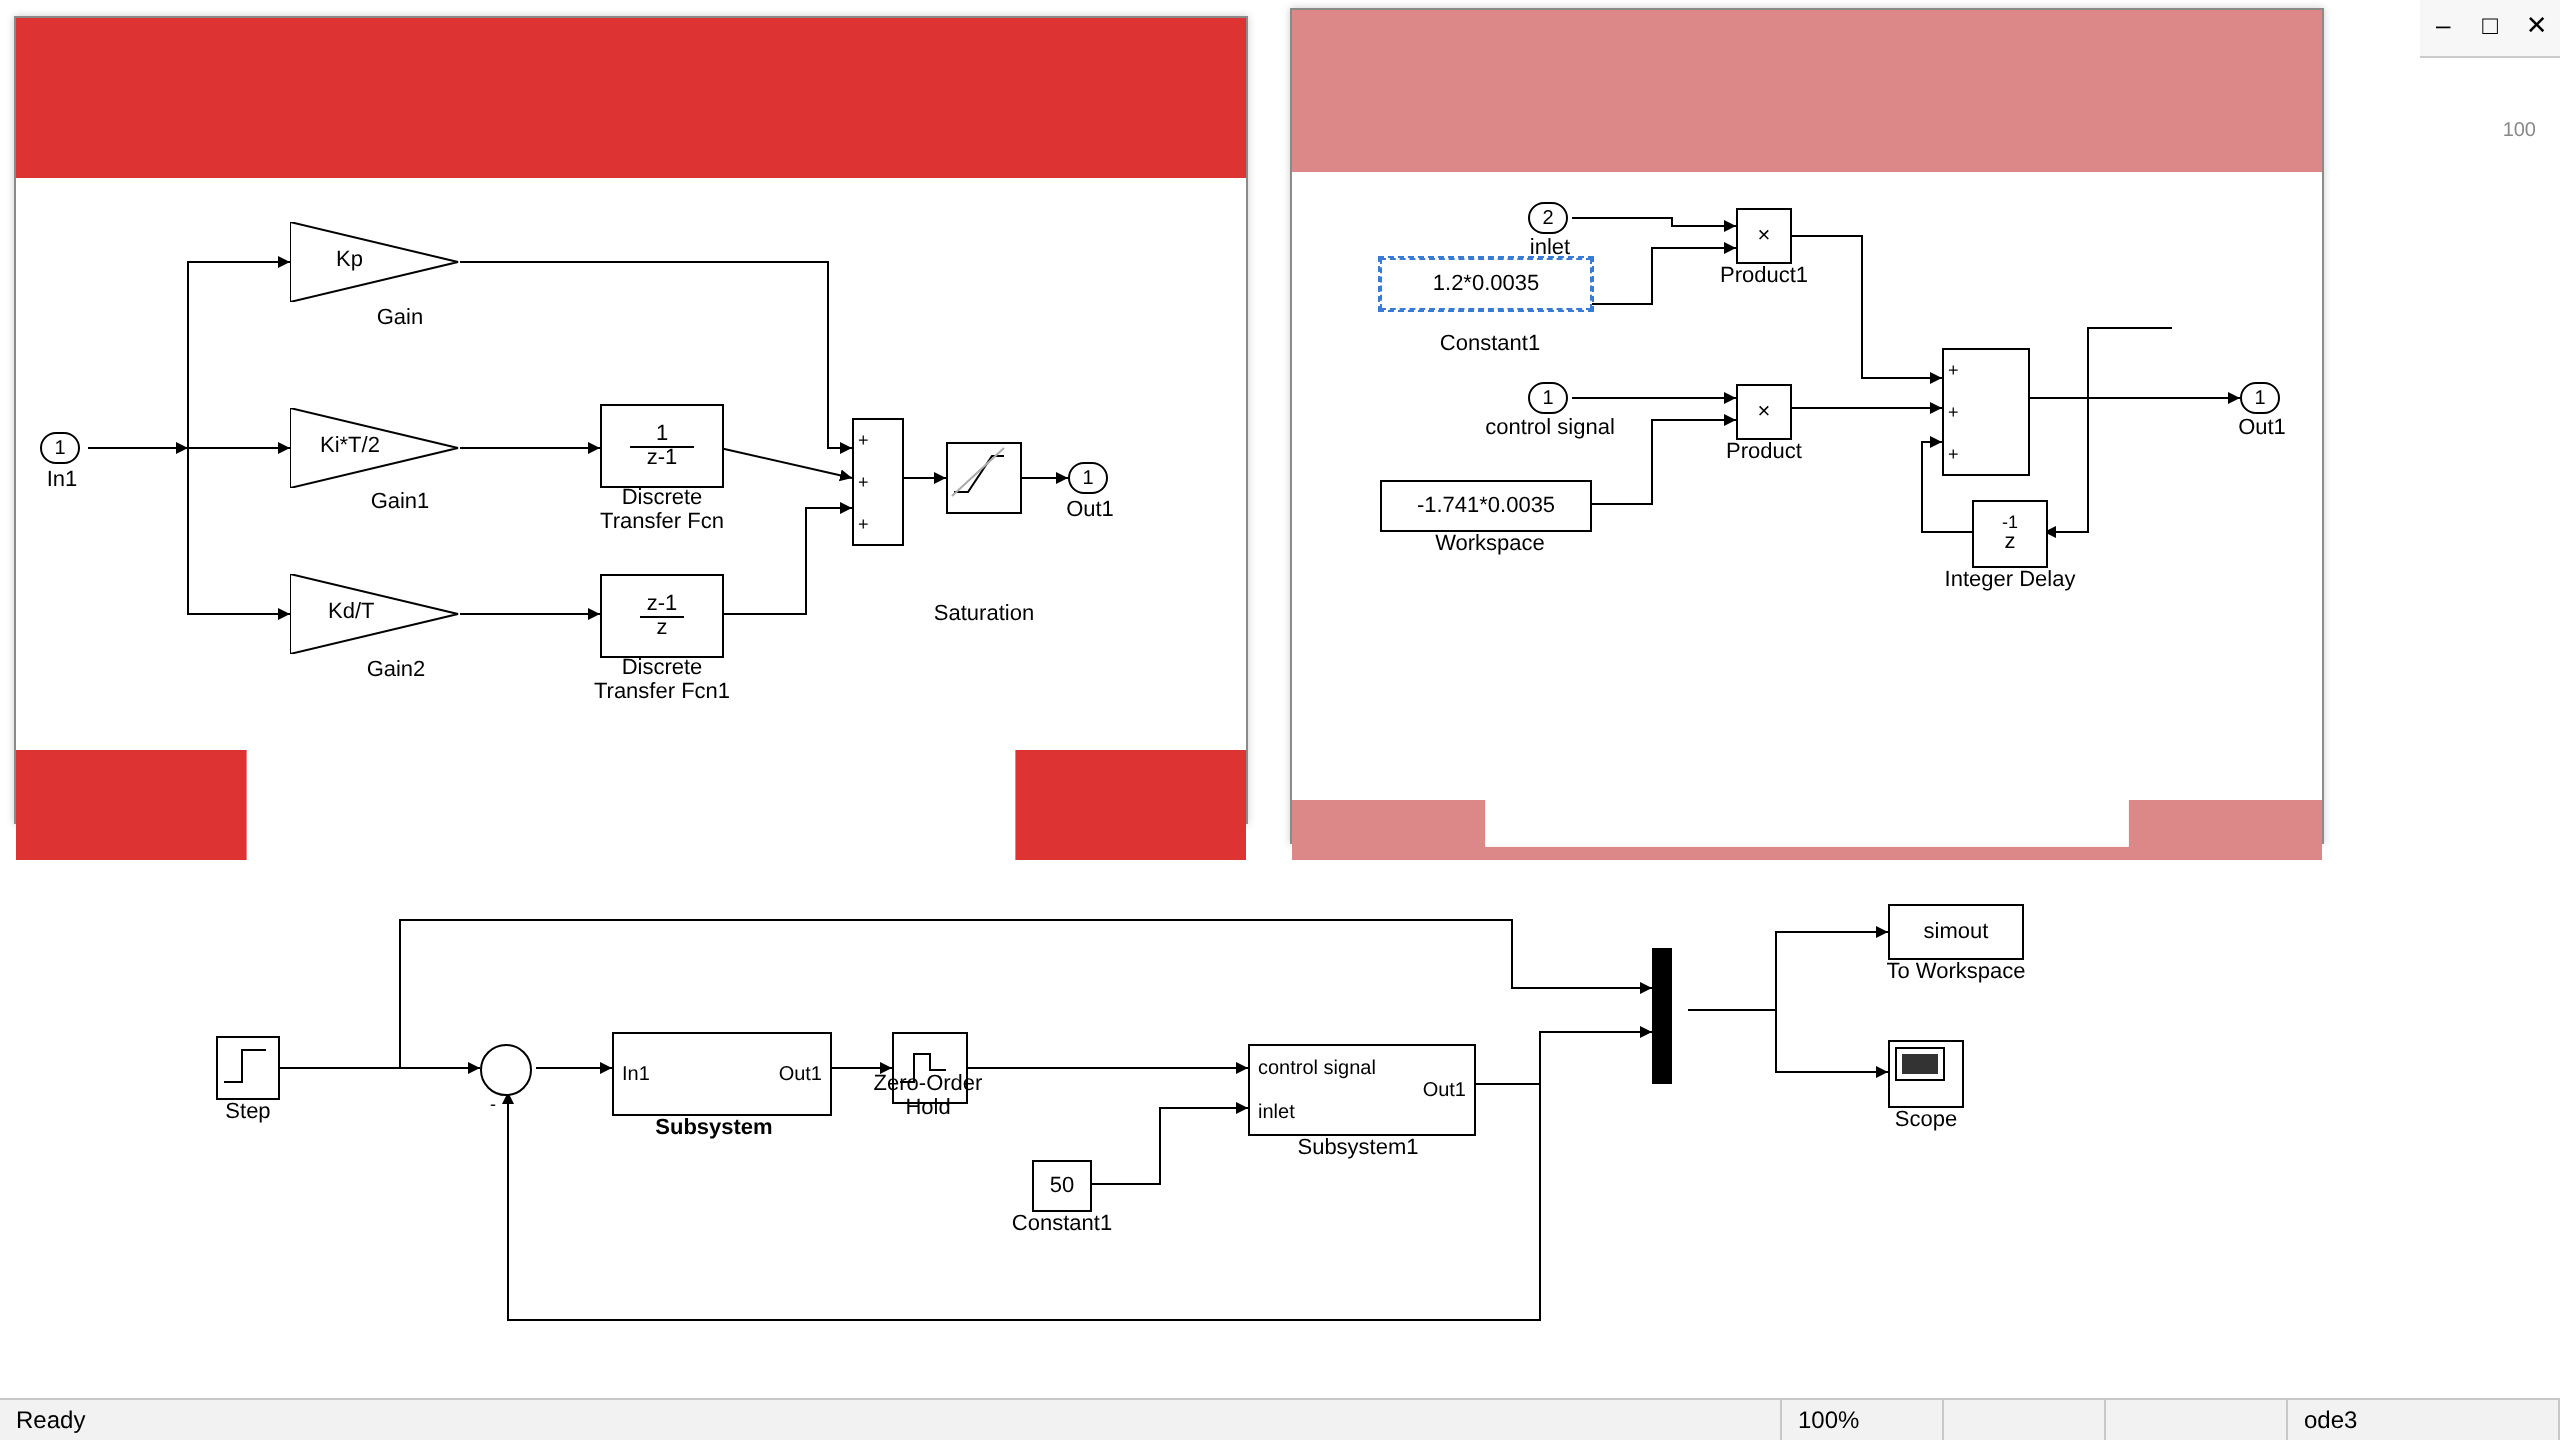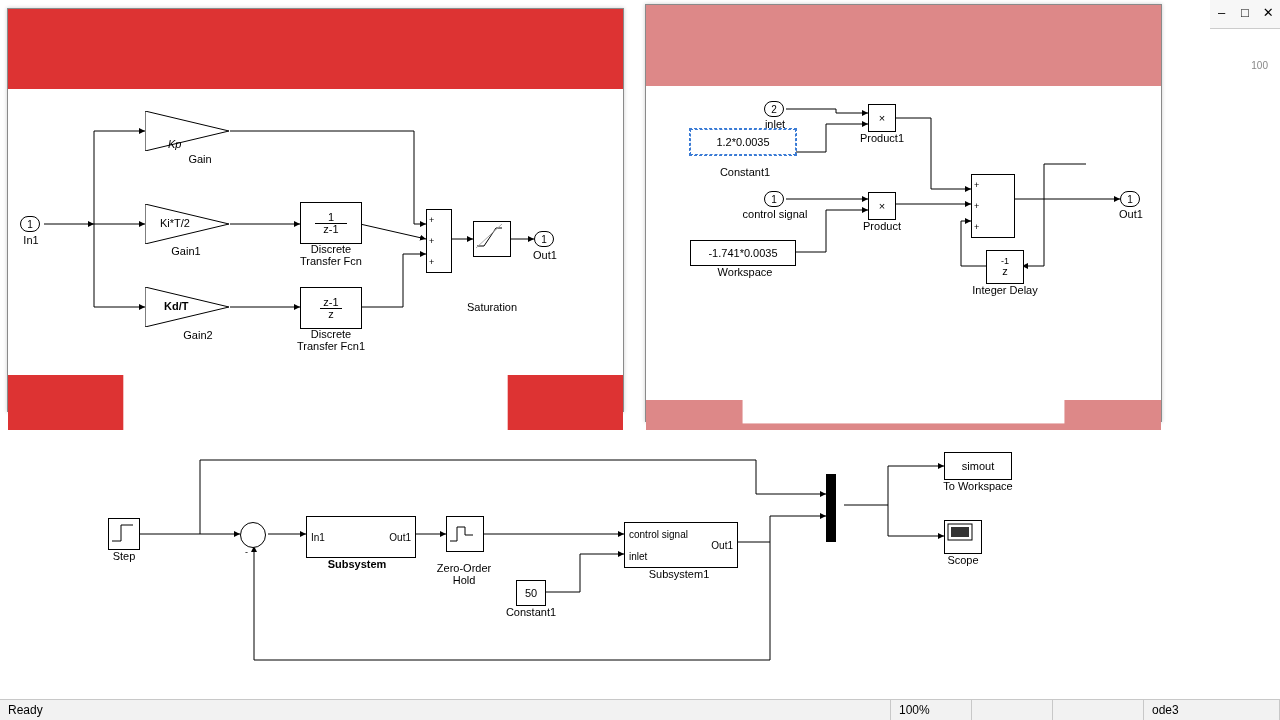--- a/index.html
+++ b/index.html
@@ -125,33 +125,33 @@
           <line x1="502" y1="150" x2="526" y2="150"></line>
         </g>
       </svg>
 
       <div class="port" style="left:12px;top:127px;">1</div>
       <div class="lbl" style="left:10px;top:145px;width:26px;">In1</div>
 
       <svg style="position:absolute;left:137px;top:22px;" width="90" height="40">
           <polygon points="0,0 0,40 84,20" fill="#fff" stroke="#000"></polygon>
         </svg>
-      <div class="lbl" style="left:160px;top:49px;font-style:italic;">Kp</div>
+      <div class="lbl" style="left:160px;top:35px;">Kp</div>
       <div class="lbl" style="left:172px;top:64px;width:40px;">Gain</div>
 
       <svg style="position:absolute;left:137px;top:115px;" width="90" height="40">
           <polygon points="0,0 0,40 84,20" fill="#fff" stroke="#000"></polygon>
         </svg>
       <div class="lbl" style="left:152px;top:128px;">Ki*T/2</div>
-      <div class="lbl" style="left:156px;top:156px;width:44px;">Gain1</div>
+      <div class="lbl" style="left:170px;top:156px;width:44px;">Gain1</div>
 
       <svg style="position:absolute;left:137px;top:198px;" width="90" height="40">
           <polygon points="0,0 0,40 84,20" fill="#fff" stroke="#000"></polygon>
         </svg>
-      <div class="lbl" style="left:156px;top:211px;font-weight:bold;">Kd/T</div>
+      <div class="lbl" style="left:156px;top:211px;">Kd/T</div>
       <div class="lbl" style="left:168px;top:240px;width:44px;">Gain2</div>
 
       <div class="block" style="left:292px;top:113px;width:60px;height:40px;flex-direction:column;line-height:1;">
         <span>1</span>
         <span style="border-top:1px solid #000;padding:0 8px;">z-1</span>
       </div>
       <div class="lbl" style="left:286px;top:154px;width:74px;white-space:pre-line;">Discrete
 Transfer Fcn</div>
 
       <div class="block" style="left:292px;top:198px;width:60px;height:40px;flex-direction:column;line-height:1;">
@@ -337,21 +337,21 @@
       <span>In1</span>
       <span>Out1</span>
     </div>
     <div class="lbl" style="left:324px;top:128px;width:66px;font-weight:bold;">Subsystem</div>
 
     <div class="block" style="left:446px;top:86px;width:36px;height:34px;">
       <svg width="30" height="28">
           <path d="M3,24 L10,24 L10,10 L18,10 L18,18 L26,18" stroke="#000" fill="none"></path>
         </svg>
     </div>
-    <div class="lbl" style="left:432px;top:132px;width:64px;white-space:pre-line;">Zero-Order
+    <div class="lbl" style="left:432px;top:106px;width:64px;white-space:pre-line;">Zero-Order
 Hold</div>
 
     <div class="block" style="left:516px;top:150px;width:28px;height:24px;">50</div>
     <div class="lbl" style="left:502px;top:176px;width:58px;">Constant1</div>
 
     <div class="block" style="left:624px;top:92px;width:104px;height:44px;justify-content:space-between;padding:0 4px;font-size:10px;flex-direction:row;align-items:stretch;">
       <div style="display:flex;flex-direction:column;justify-content:space-around;align-items:flex-start;">
         <span>control signal</span>
         <span>inlet</span>
       </div>

